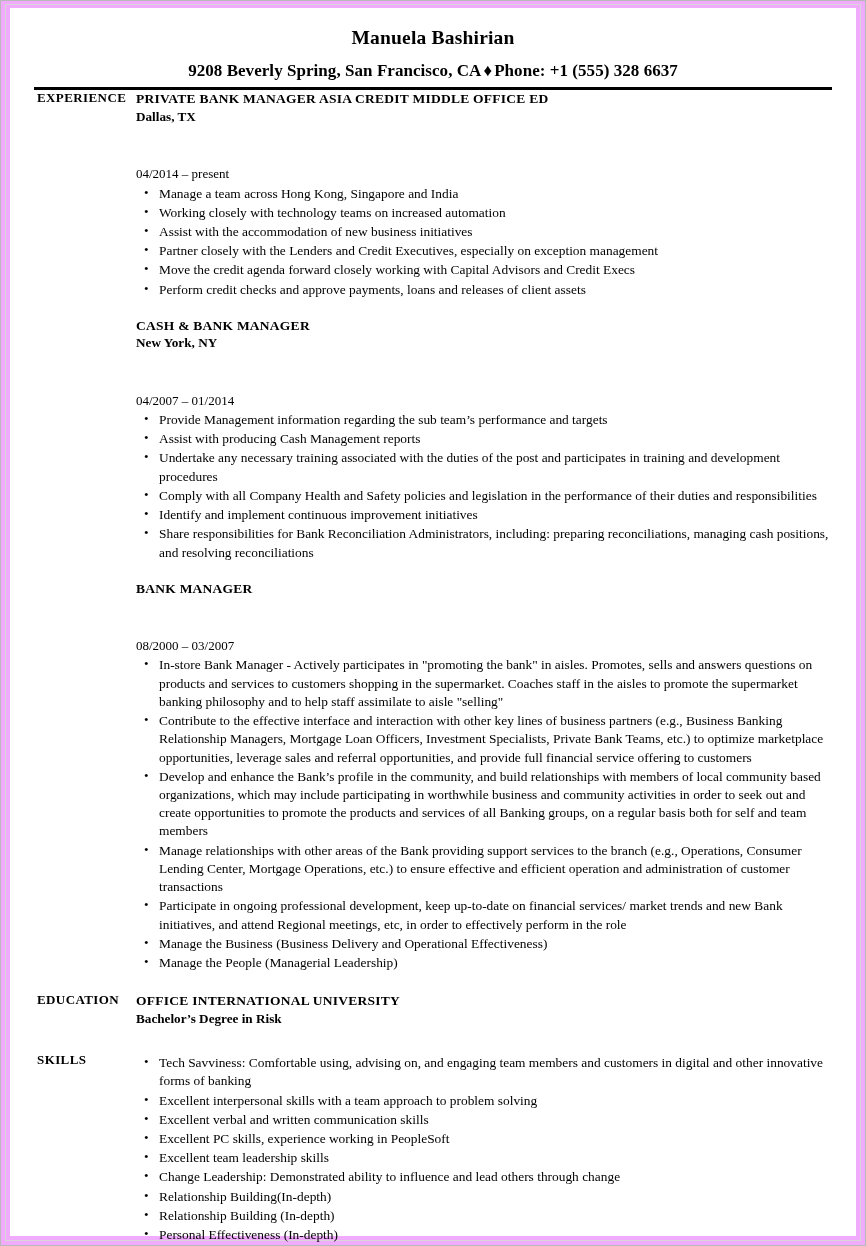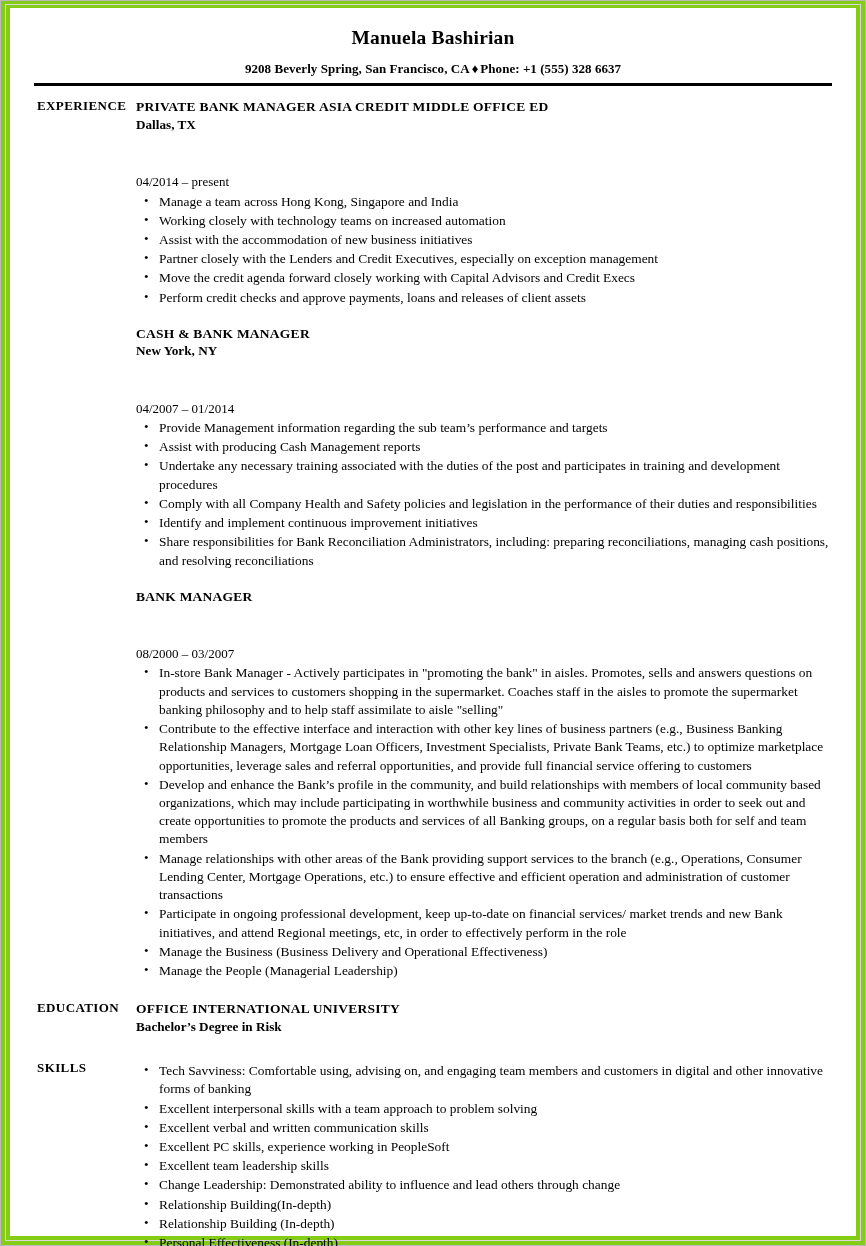--- a/index.html
+++ b/index.html
@@ -10,21 +10,21 @@
   }
   body {
     font-family: "Liberation Serif", "DejaVu Serif", serif;
     color: #000000;
   }
   .page {
     position: relative;
     width: 866px;
     height: 1246px;
     box-sizing: border-box;
-    background: #84cc16;
+    background: #f0abfc;
     overflow: hidden;
   }
   
   .frame-outer {
     position: absolute;
     left: 0; top: 0; right: 0; bottom: 0;
     border: 1px solid #b9b9b9;
     pointer-events: none;
   }
   .frame-inner {
@@ -48,21 +48,21 @@
     padding-top: 19px;
   }
   .full-name {
     font-size: 19.5px;
     font-weight: bold;
     letter-spacing: 0.2px;
     line-height: 1.1;
     margin: 0;
   }
   .contact-line {
-    font-size: 13px;
+    font-size: 17px;
     font-weight: bold;
     margin: 0;
     padding-top: 13px;
     letter-spacing: 0.05px;
   }
   .diamond {
     font-weight: bold;
     padding: 0 2px;
   }
   .rule {
@@ -89,21 +89,21 @@
     font-weight: bold;
     letter-spacing: 0.4px;
     line-height: 1.25;
   }
   .section-body {
     flex: 1 1 auto;
     padding-right: 16px;
     min-width: 0;
   }
 
-  .section-experience { padding-top: 12px; }
+  .section-experience { }
   .section-education  { padding-top: 20px; }
   .section-skills     { padding-top: 25px; }
 
   .job + .job { margin-top: 18px; }
 
   .job-title,
   .school-name {
     font-size: 13.5px;
     font-weight: bold;
     letter-spacing: 0.25px;

